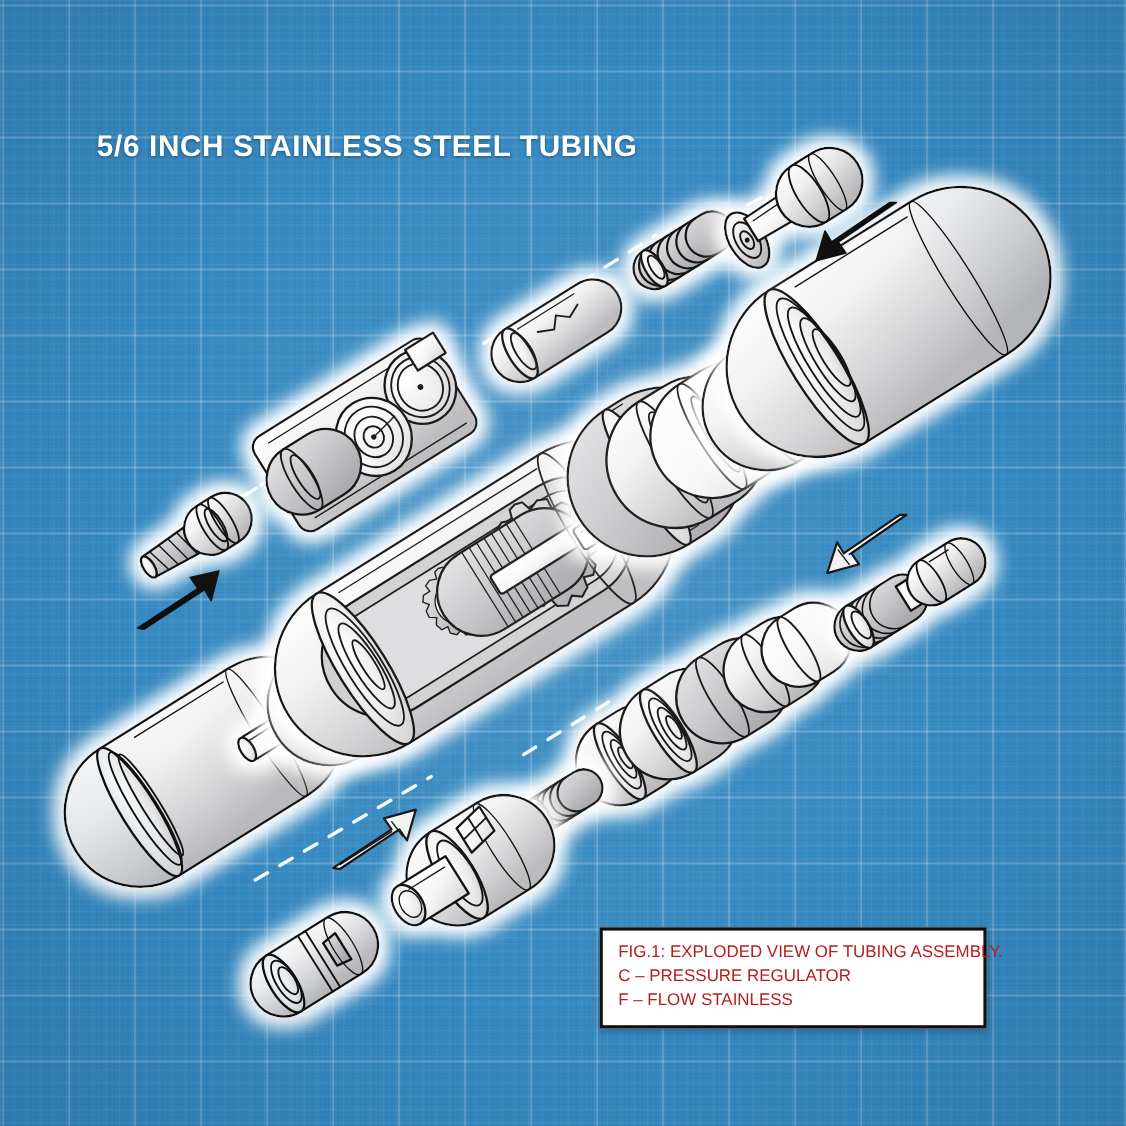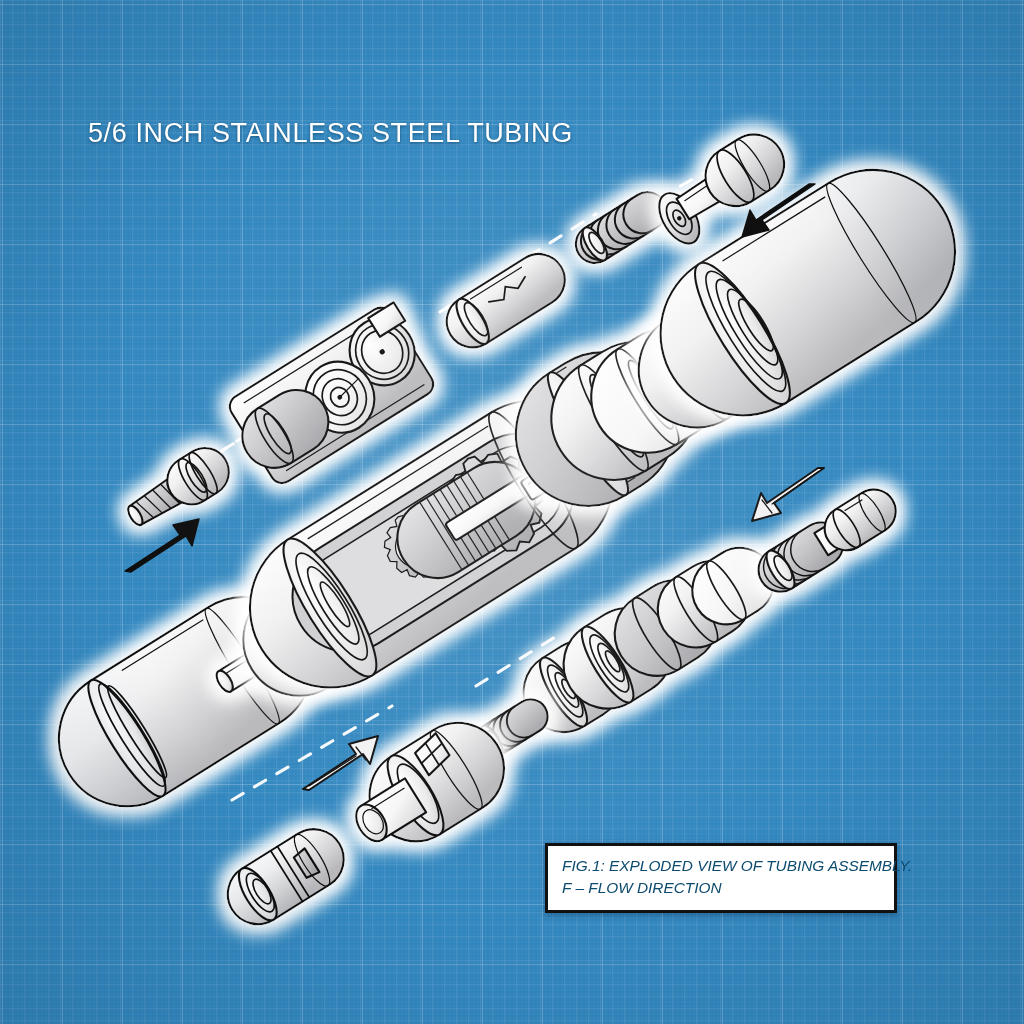--- a/index.html
+++ b/index.html
@@ -31,35 +31,35 @@
   #vignette{
     position:absolute;inset:0;
     background:radial-gradient(ellipse at 50% 48%, rgba(255,255,255,.10) 0%, rgba(255,255,255,0) 55%, rgba(0,40,70,.16) 100%);
     pointer-events:none;
   }
 
   
   #title{
     position:absolute;left:88px;top:118px;
     color:#ffffff;
-    font-size:27px;font-weight:normal;letter-spacing:.6px;
+    font-size:27px;font-weight:bold;letter-spacing:.6px;
     text-shadow:0 1px 3px rgba(0,40,70,.55);
     white-space:nowrap;
   }
 
   
   #legend{
     position:absolute;left:545px;top:843px;width:352px;
     background:#ffffff;border:3px solid #111;
     padding:9px 12px 11px 14px;
     box-sizing:border-box;
     box-shadow:0 2px 6px rgba(0,30,60,.35);
   }
   #legend .ln{
-    color:#0c4a6e;font-size:15.4px;line-height:1.42;white-space:nowrap;font-style:italic;
+    color:#b91c1c;font-size:15.4px;line-height:1.42;white-space:nowrap;
   }
 
   
   #draw{position:absolute;inset:0;}
 
   .part{fill:url(#metal);stroke:#111;stroke-width:2.1;stroke-linejoin:round;}
   .part-d{fill:url(#metalD);stroke:#111;stroke-width:2.1;stroke-linejoin:round;}
   .part-l{fill:url(#metalL);stroke:#111;stroke-width:2.1;stroke-linejoin:round;}
   .face{fill:url(#metalF);stroke:#111;stroke-width:2.1;}
   .ln{fill:none;stroke:#111;stroke-width:1.7;stroke-linecap:round;}
@@ -499,16 +499,17 @@
       <path class="ln-t" d="M309,786 L356,756 M366,760 L356,747"></path>
     </g>
   </svg>
 
   <div id="vignette"></div>
 
   <div id="title">5/6 INCH STAINLESS STEEL TUBING</div>
 
   <div id="legend">
     <div class="ln">FIG.1: EXPLODED VIEW OF TUBING ASSEMBLY.</div>
-    <div class="ln">F – FLOW DIRECTION</div>
+    <div class="ln">C – PRESSURE REGULATOR</div>
+    <div class="ln">F – FLOW STAINLESS</div>
   </div>
 
 </div>
 
 </body></html>

